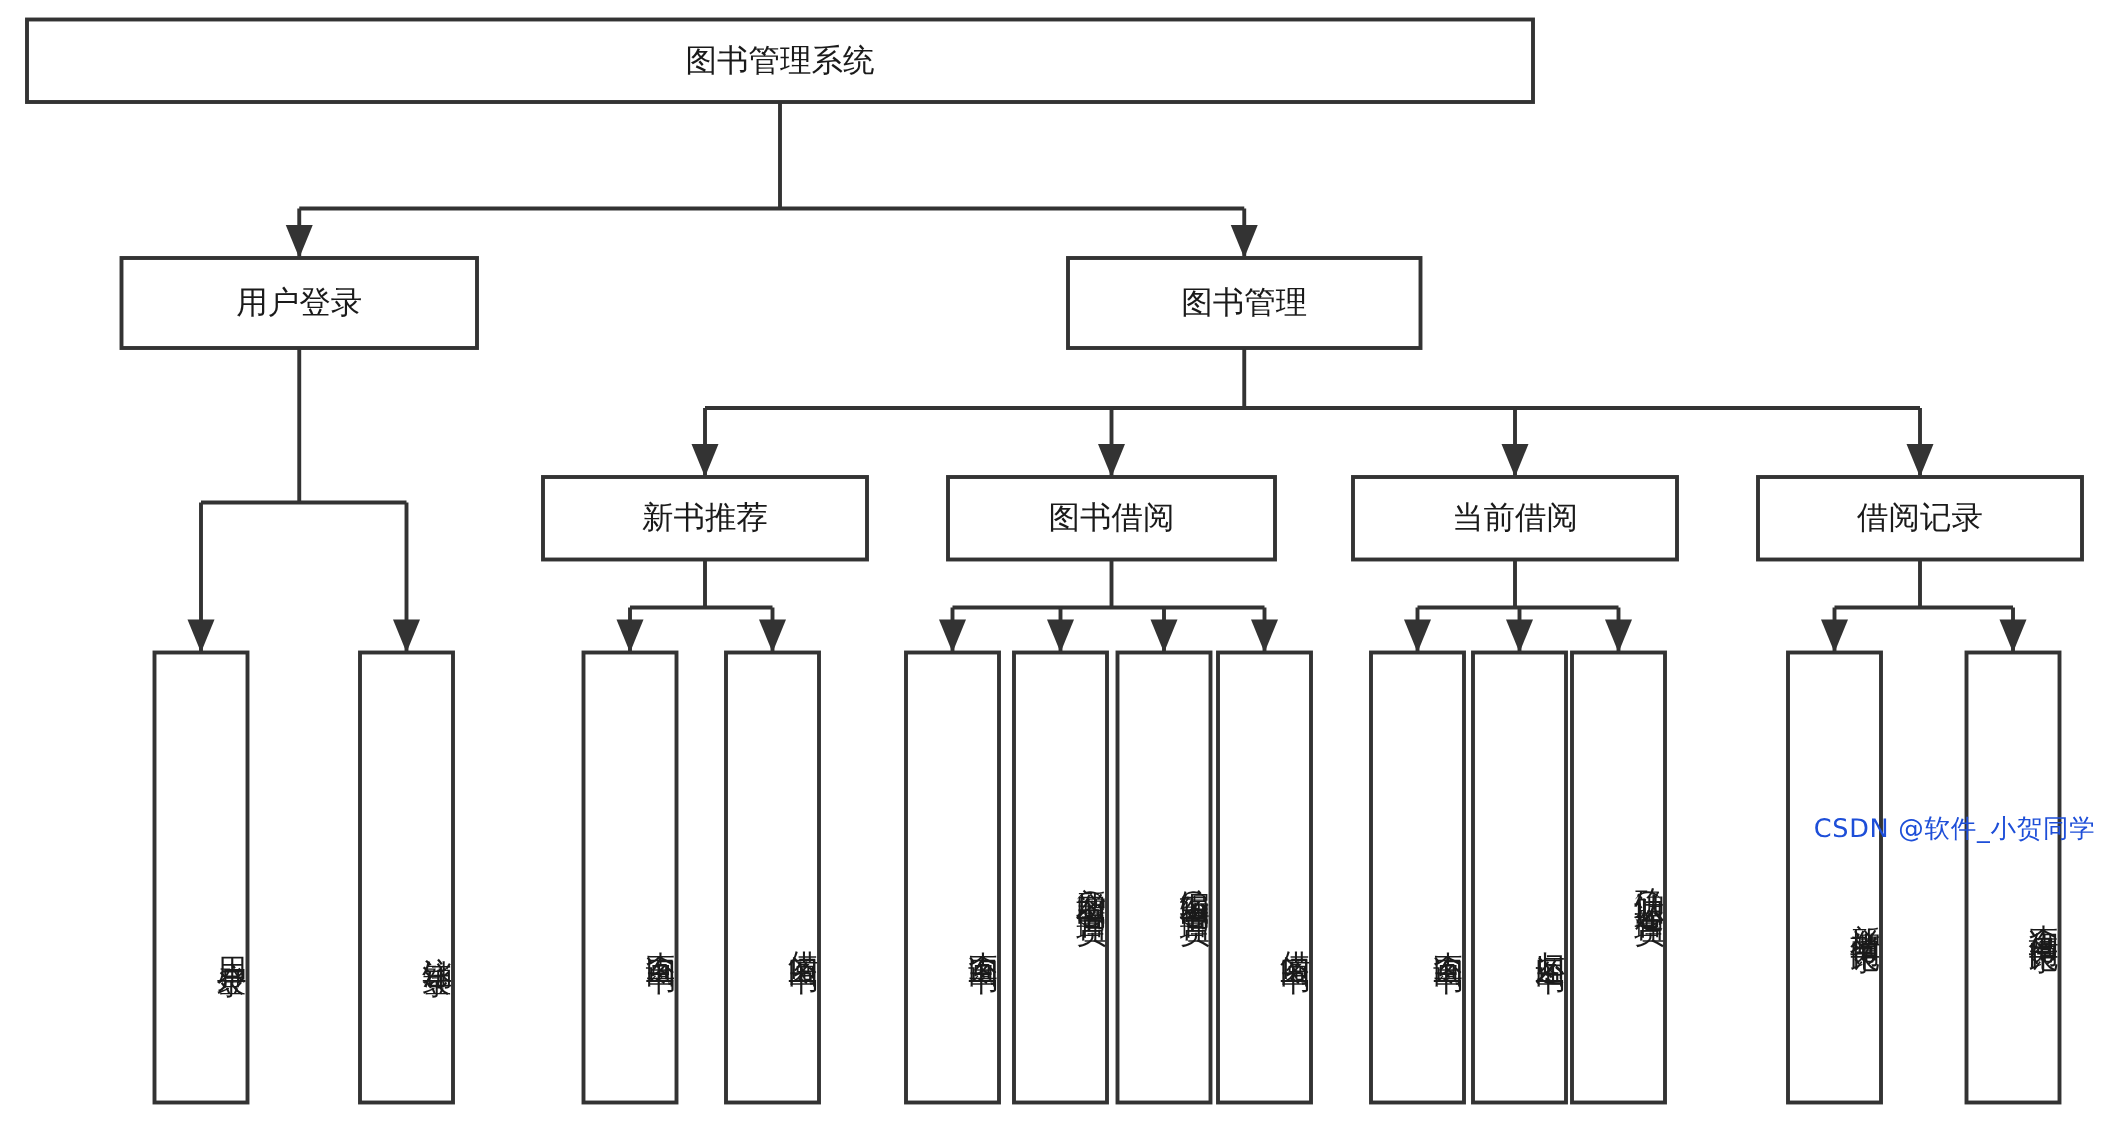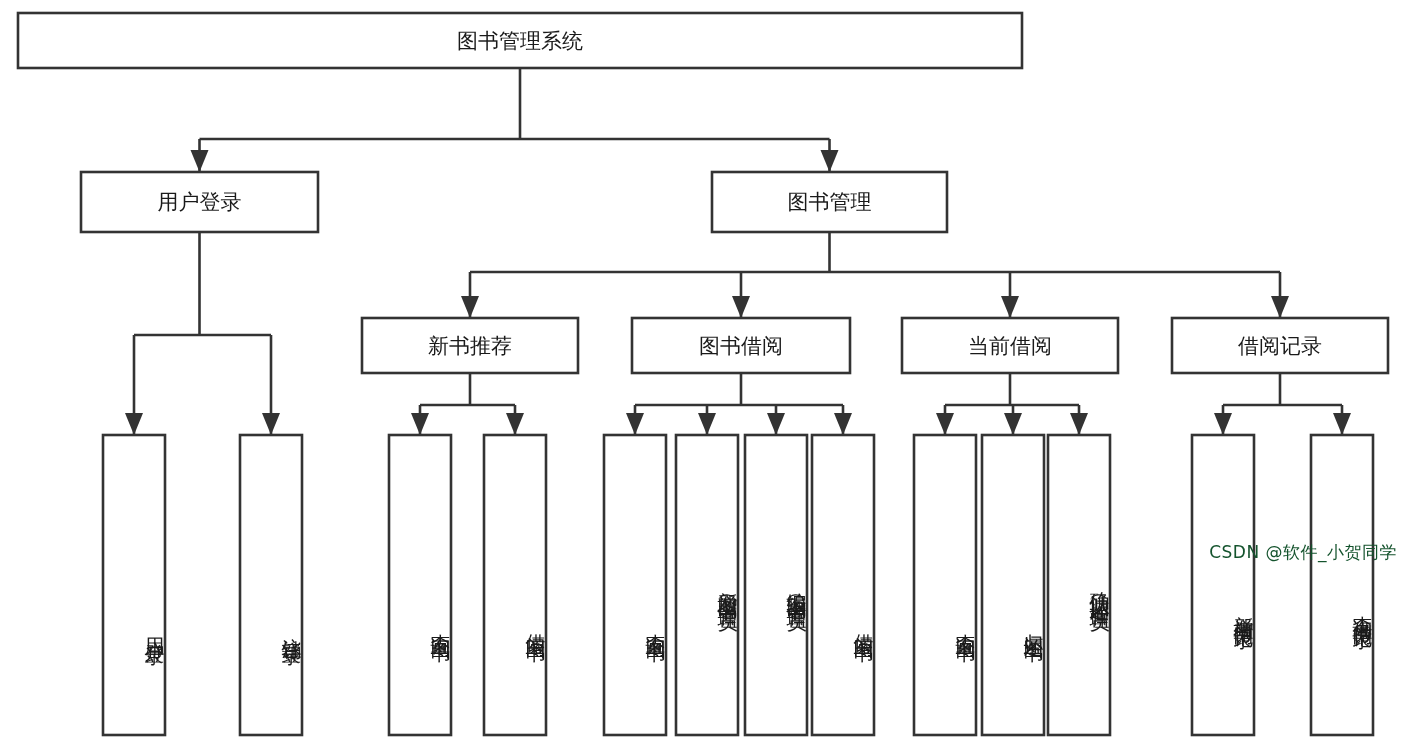--- a/index.html
+++ b/index.html
@@ -62,21 +62,21 @@
     justify-content: center;
     white-space: nowrap;
     pointer-events: none;
   }
   .watermark {
     position: absolute;
     right: 8px;
     bottom: 6px;
     font-family: "DejaVu Sans", "Liberation Sans", sans-serif;
     font-size: 17px;
-    color: #14532d;
+    color: #1d4ed8;
     letter-spacing: 0.5px;
     white-space: nowrap;
   }
 </style>
 </head>
 <body>
 
 <div id="diagram-root">
 
   <svg id="flow" viewBox="0 0 1405 747">

